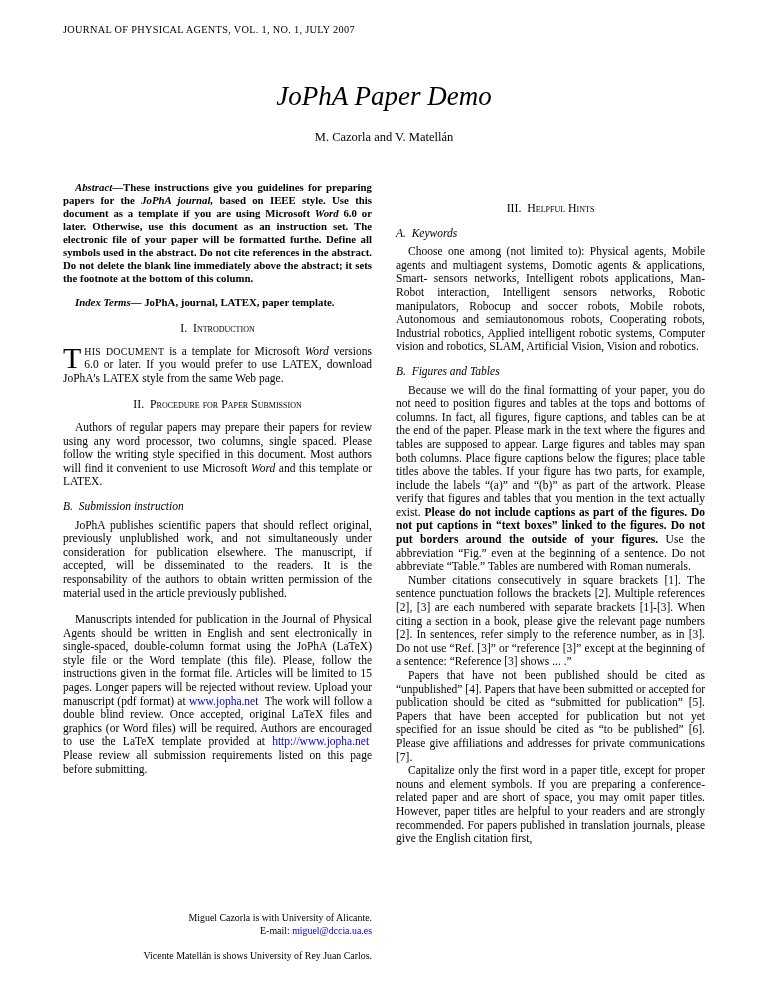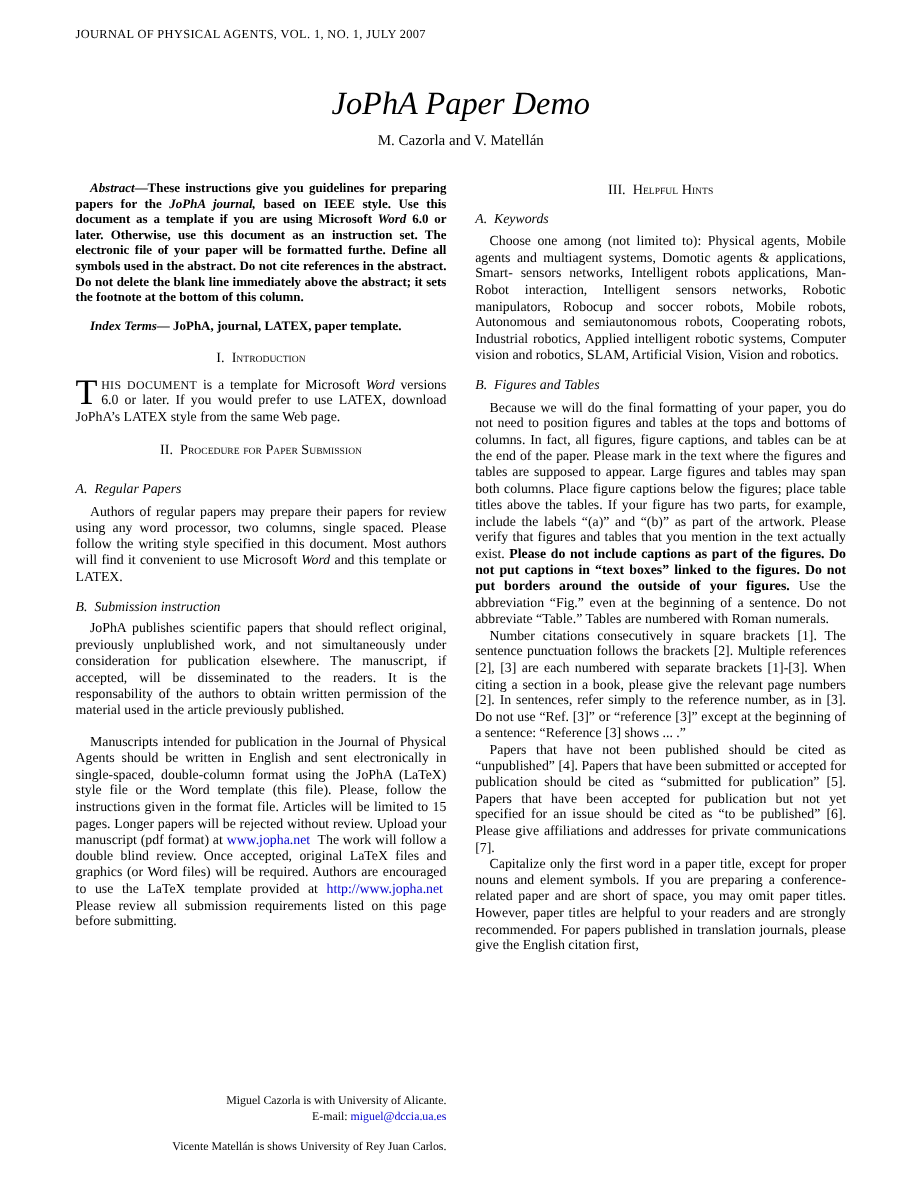--- a/index.html
+++ b/index.html
@@ -9,20 +9,21 @@
     width: 768px;
     height: 994px;
     margin: 0 auto;
     background: #ffffff;
     color: #000000;
     font-family: "Liberation Serif", serif;
     padding: 24px 63px 30px 63px;
     display: flex;
     flex-direction: column;
     overflow: hidden;
+    gap: 10px;
   }
   .running-header {
     font-size: 10.3px;
     letter-spacing: 0.3px;
     text-align: left;
   }
   .title {
     font-size: 27px;
     font-weight: 400;
     text-align: center;
@@ -58,21 +59,21 @@
   }
   .index-terms { margin-top: 11px; }
   .bi { font-style: italic; }
   .section-heading {
     font-variant: small-caps;
     text-align: center;
     text-indent: 0;
     margin: 13px 0 9px 0;
     font-size: 11.8px;
   }
-  .section-heading.first { margin-top: 1px; }
+  .section-heading.first { margin-top: 21px; }
   .sub-heading {
     font-style: italic;
     text-align: left;
     text-indent: 0;
     margin: 11px 0 5px 0;
   }
   .dropcap {
     float: left;
     font-size: 30px;
     line-height: 26px;
@@ -108,21 +109,20 @@
       <p class="abstract"><span class="bi">Abstract</span><span>—These instructions give you guidelines for preparing papers for the </span><span class="bi">JoPhA journal,</span><span> based on IEEE style. Use this document as a template if you are using Microsoft </span><span class="bi">Word</span><span> 6.0 or later. Otherwise, use this document as an instruction set. The electronic file of your paper will be formatted furthe. Define all symbols used in the abstract. Do not cite references in the abstract. Do not delete the blank line immediately above the abstract; it sets the footnote at the bottom of this column.</span></p>
 
       <p class="index-terms"><span class="bi">Index Terms</span><span>— JoPhA, journal, LATEX, paper template.</span></p>
 
       <div class="section-heading">I.&nbsp;&nbsp;Introduction</div>
 
       <p class="body" style="text-indent:0;"><span class="dropcap">T</span><span class="sc">HIS DOCUMENT</span><span> is a template for Microsoft </span><span class="bi">Word</span><span> versions 6.0 or later. If you would prefer to use LATEX, download JoPhA’s LATEX style from the same Web page.</span></p>
 
       <div class="section-heading">II.&nbsp;&nbsp;Procedure for Paper Submission</div>
 
-      <div class="sub-heading">A.&nbsp;&nbsp;Regular Papers</div>
 
       <p class="body"><span>Authors of regular papers may prepare their papers for review using any word processor, two columns, single spaced. Please follow the writing style specified in this document. Most authors will find it convenient to use Microsoft </span><span class="bi">Word</span><span> and this template or LATEX.</span></p>
 
       <div class="sub-heading">B.&nbsp;&nbsp;Submission instruction</div>
 
       <p class="body">JoPhA publishes scientific papers that should reflect original, previously unplublished work, and not simultaneously under consideration for publication elsewhere. The manuscript, if accepted, will be disseminated to the readers. It is the responsability of the authors to obtain written permission of the material used in the article previously published.</p>
 
       <p class="body gap-top"><span>Manuscripts intended for publication in the Journal of Physical Agents should be written in English and sent electronically in single-spaced, double-column format using the JoPhA (LaTeX) style file or the Word template (this file). Please, follow the instructions given in the format file. Articles will be limited to 15 pages. Longer papers will be rejected without review. Upload your manuscript (pdf format) at </span><a class="link">www.jopha.net</a><span>&nbsp; The work will follow a double blind review. Once accepted, original LaTeX files and graphics (or Word files) will be required. Authors are encouraged to use the LaTeX template provided at </span><a class="link">http://www.jopha.net</a><span>&nbsp; Please review all submission requirements listed on this page before submitting.</span></p>
 
       <div class="footnote">

